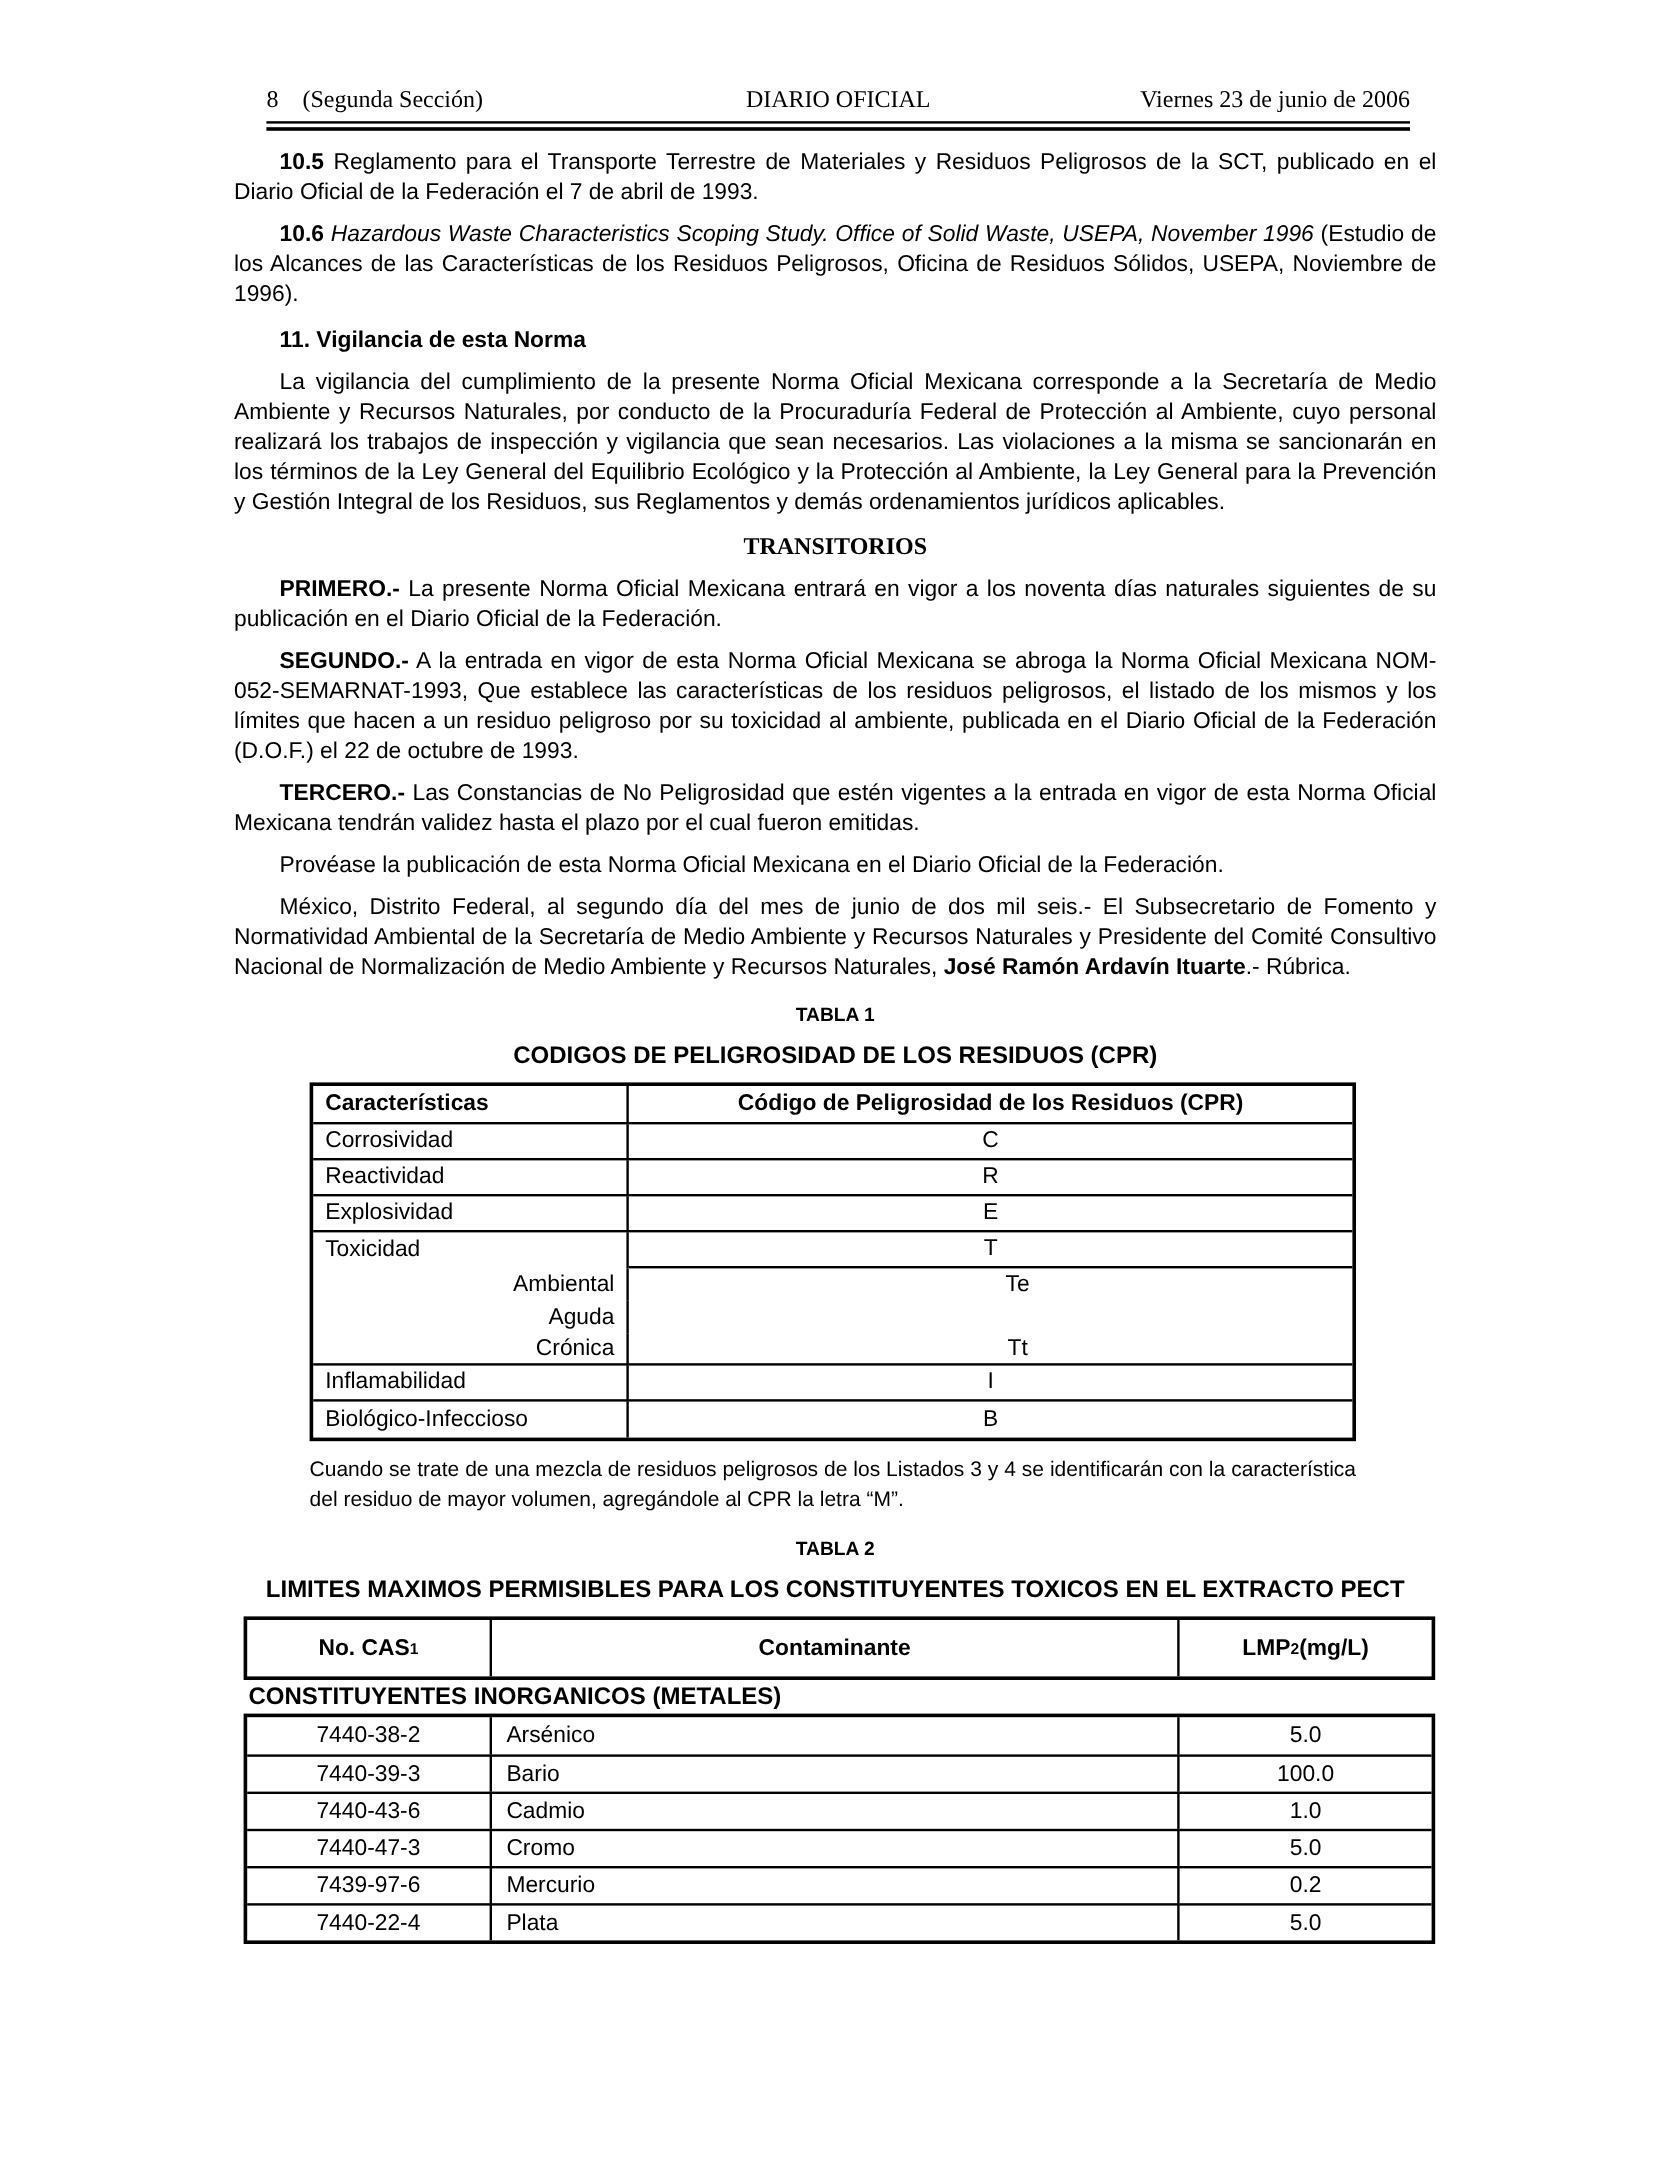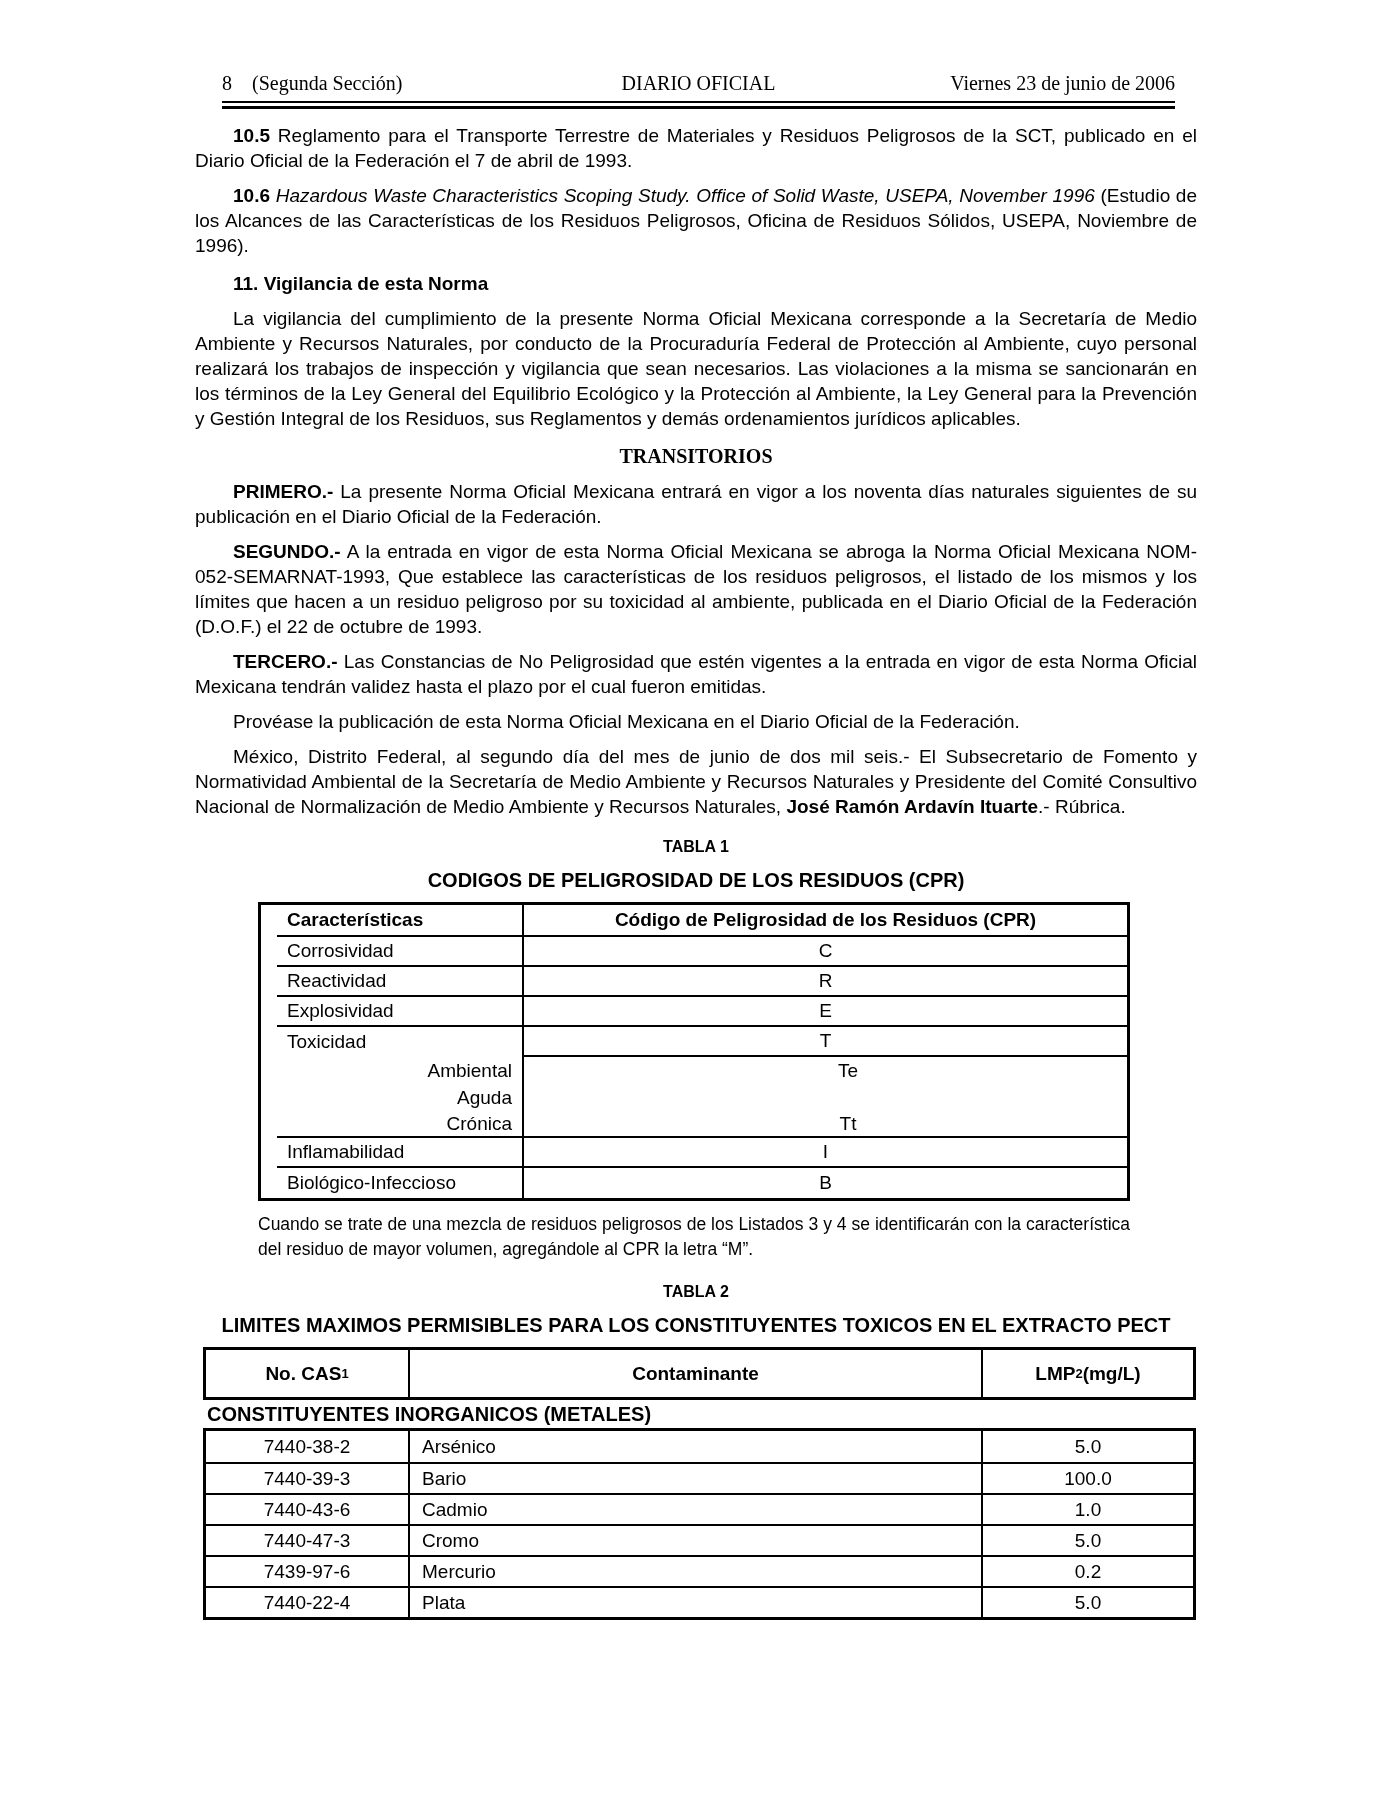--- a/index.html
+++ b/index.html
@@ -30,21 +30,21 @@
   .trans { font-family:"Liberation Serif", serif; font-weight:bold; font-size:20px; text-align:center; text-indent:0; margin-top:13px; }
 
   .tbl-title { font-size:16px; font-weight:bold; text-align:center; margin:15px 0 0 0; line-height:25px; }
   .tbl-sub   { font-size:20px; font-weight:bold; text-align:center; margin:8px 0 0 0; line-height:26px; }
 
   
   .t1 { width:872px; margin:9px 0 0 63px; border:3px solid #000; font-size:19px; box-sizing:border-box; }
   .t1r { display:grid; grid-template-columns:263px 1fr; min-height:30px; }
   .t1r.hdr1 { min-height:32px; }
   .t1r.sub { min-height:27px; }
-  .t1c1 { border-right:2px solid #000; padding:1px 10px; display:flex; align-items:center;margin-left:16px; }
+  .t1c1 { border-right:2px solid #000; padding:1px 10px; display:flex; align-items:center; }
   .t1c2 { padding:1px 8px; display:flex; align-items:center; justify-content:center; text-align:center; }
   .t1c2.subv { padding-left:53px; }
   .t1c1.right { justify-content:flex-end; }
   .t1 .bb { border-bottom:2px solid #000; }
   .t1 .bold { font-weight:bold; }
 
   .t1note { width:872px; margin:11px 0 0 63px; font-size:17.5px; line-height:25px; text-align:justify; }
 
   
   .t2head, .t2body { width:993px; margin-left:8px; display:grid; grid-template-columns:204px 573px 210px; border:3px solid #000; box-sizing:border-box; font-size:19px; }

